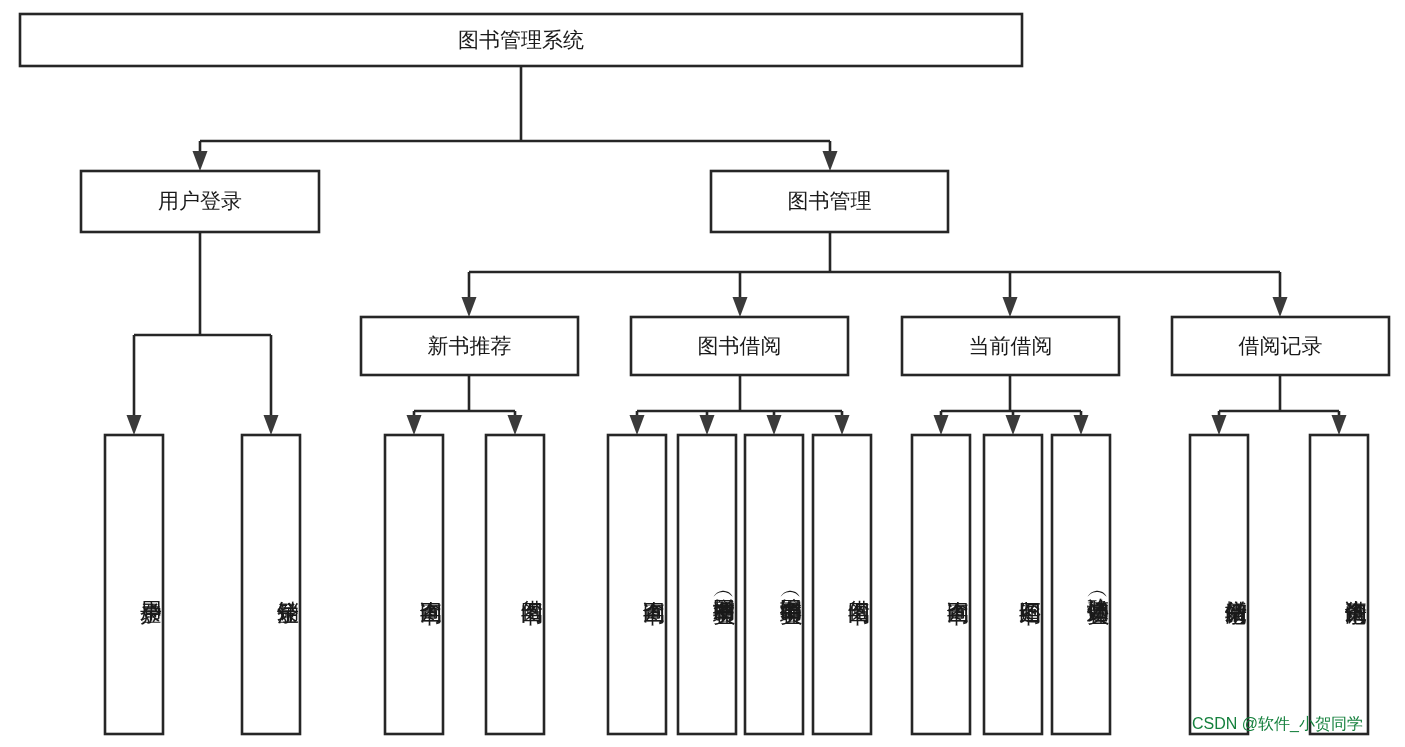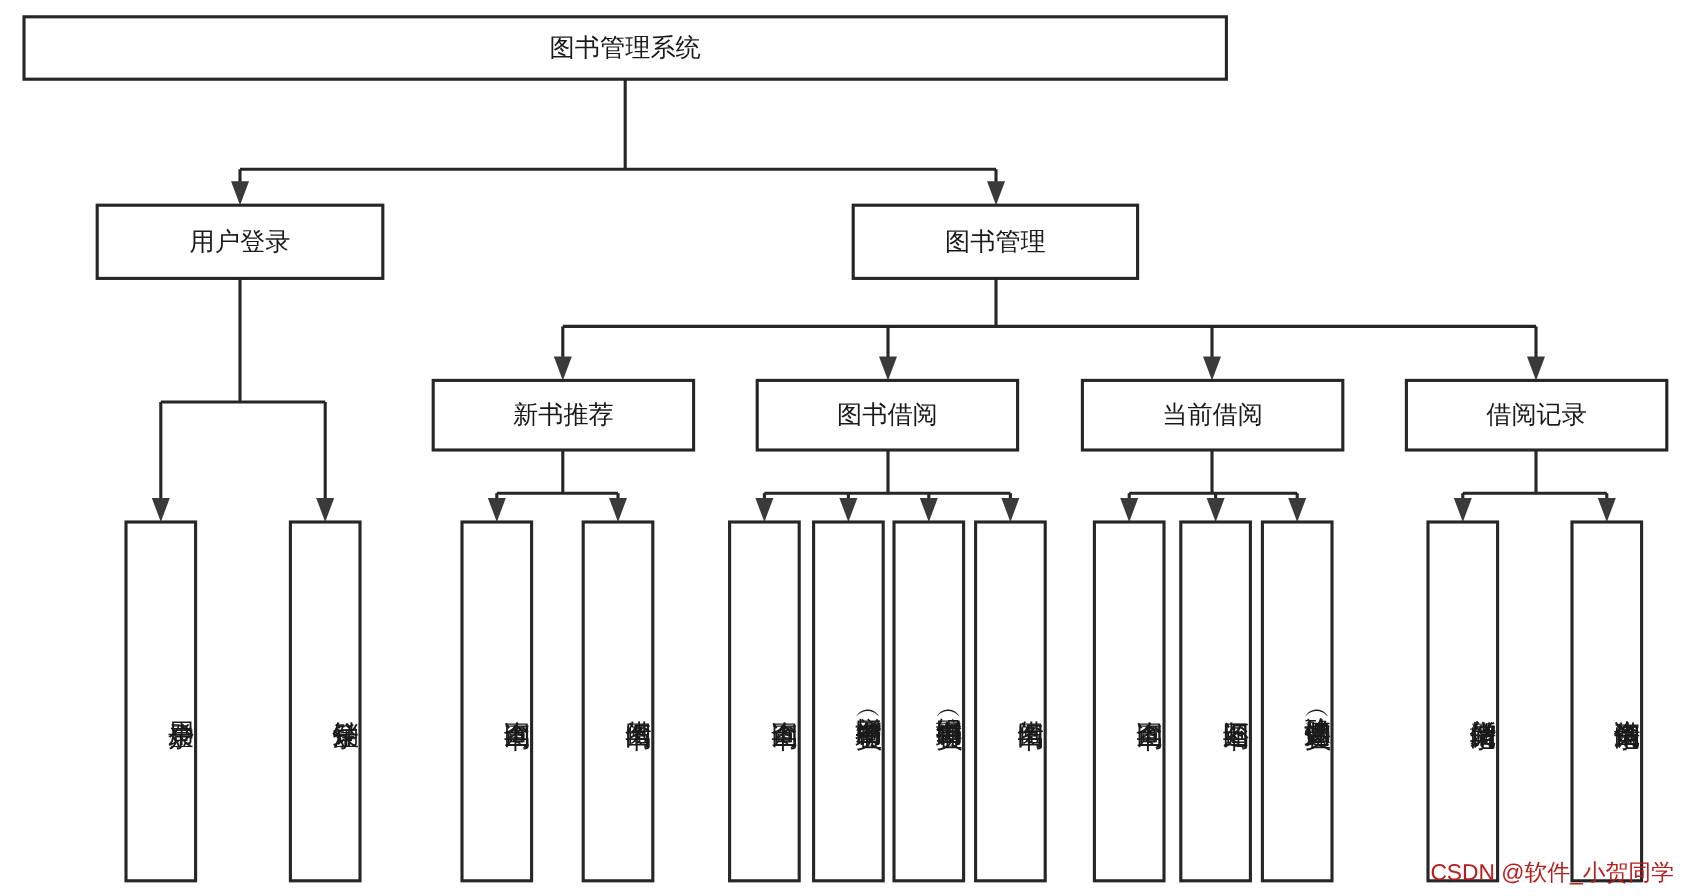--- a/index.html
+++ b/index.html
@@ -61,22 +61,22 @@
     letter-spacing: 1px;
     display: flex;
     align-items: flex-start;
     justify-content: center;
     pointer-events: none;
     user-select: none;
   }
   .watermark {
     position: absolute;
     font-family: "Liberation Sans", "DejaVu Sans", sans-serif;
-    font-size: 19px;
-    color: #b91c1c;
+    font-size: 16px;
+    color: #15803d;
     white-space: nowrap;
     user-select: none;
   }
 </style>
 </head>
 <body>
 
 <div id="diagram-root">
 
   <svg class="diagram-svg" viewBox="0 0 1405 747">

